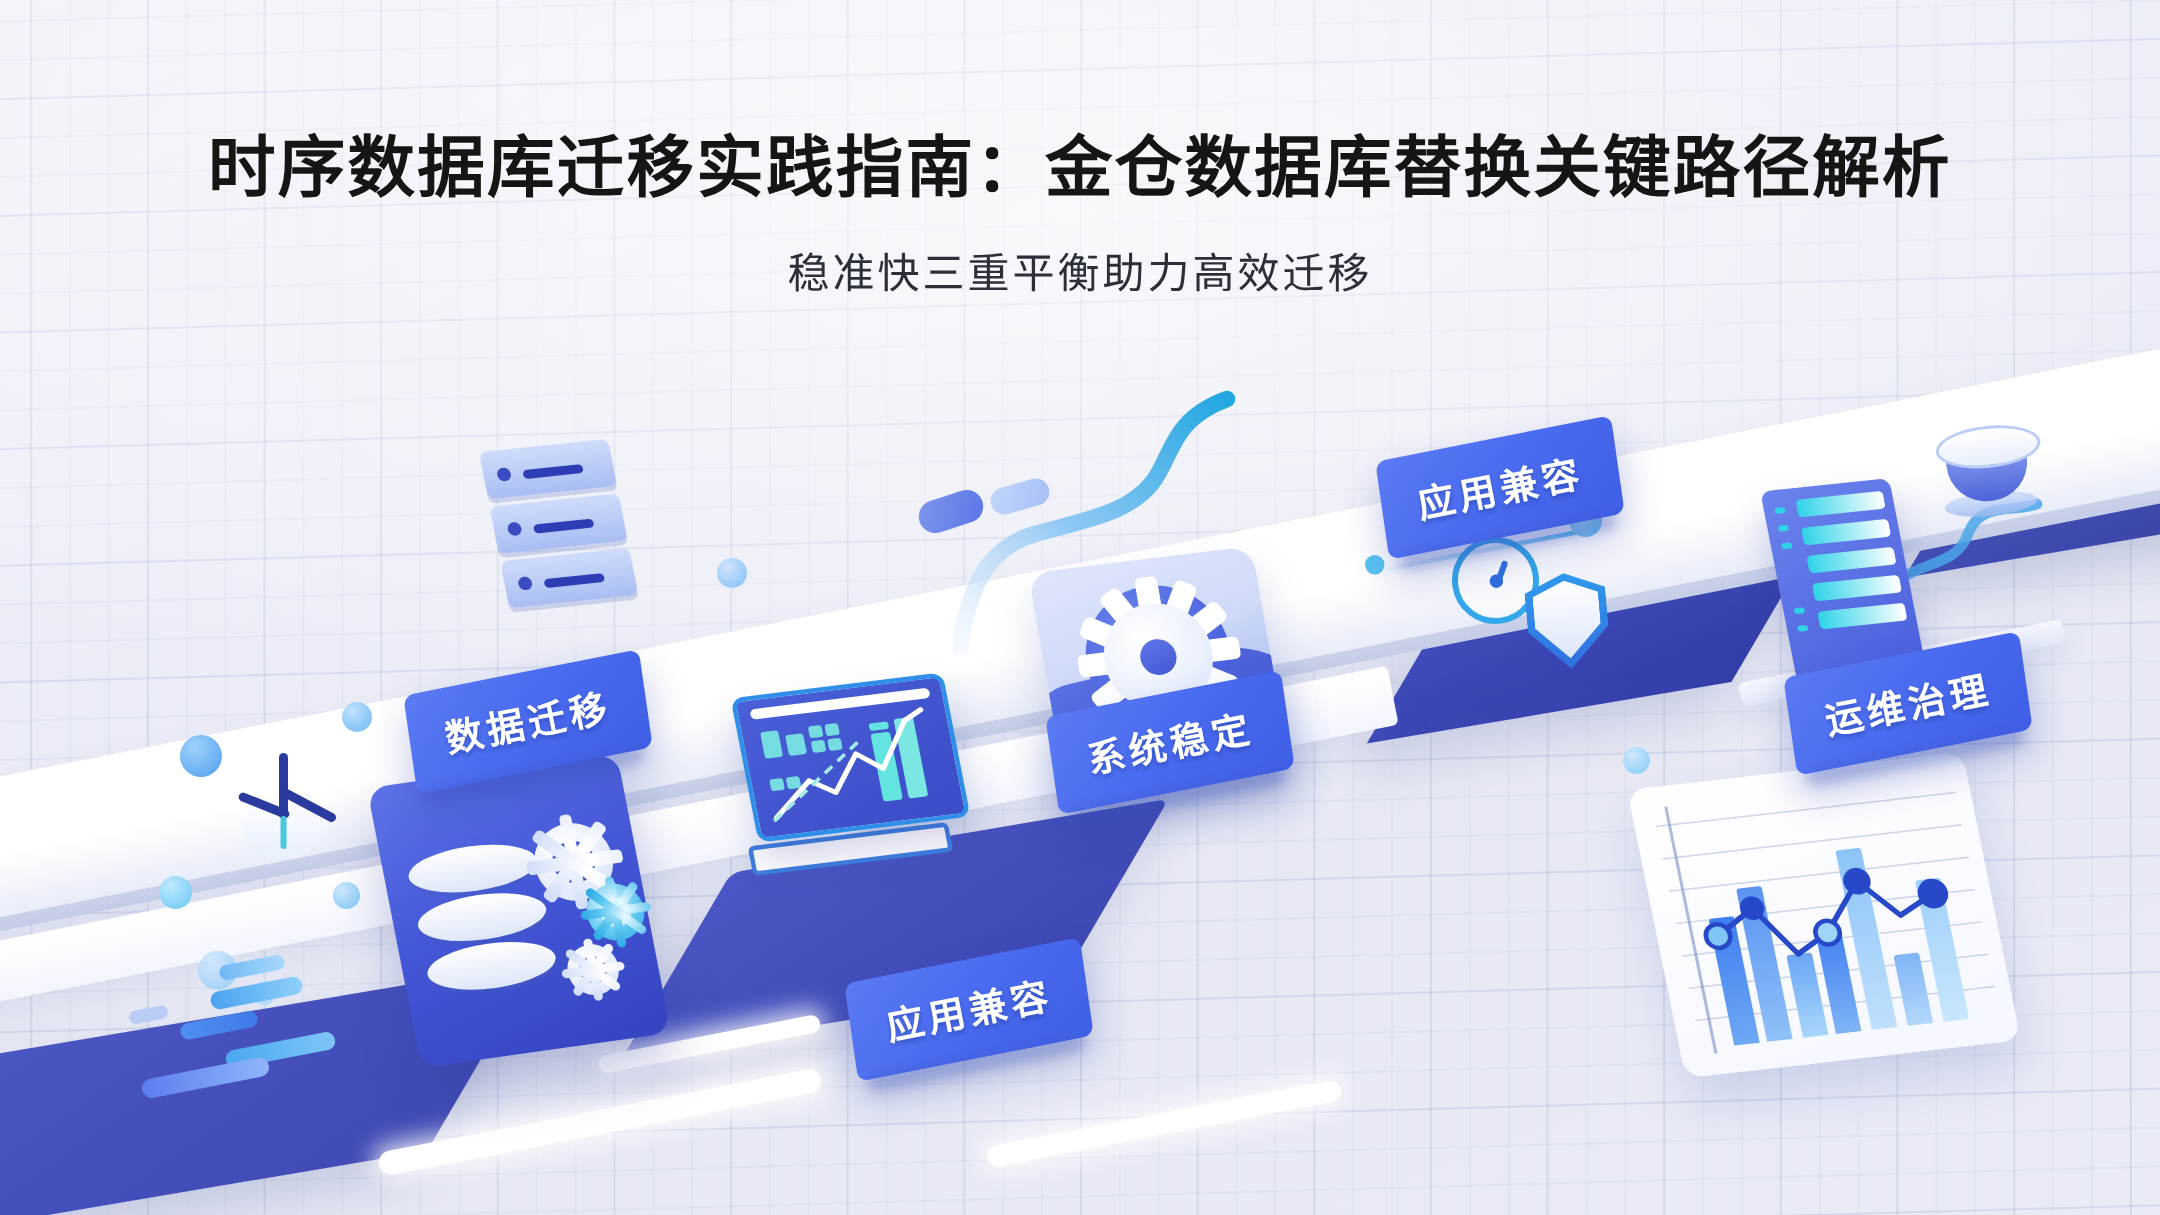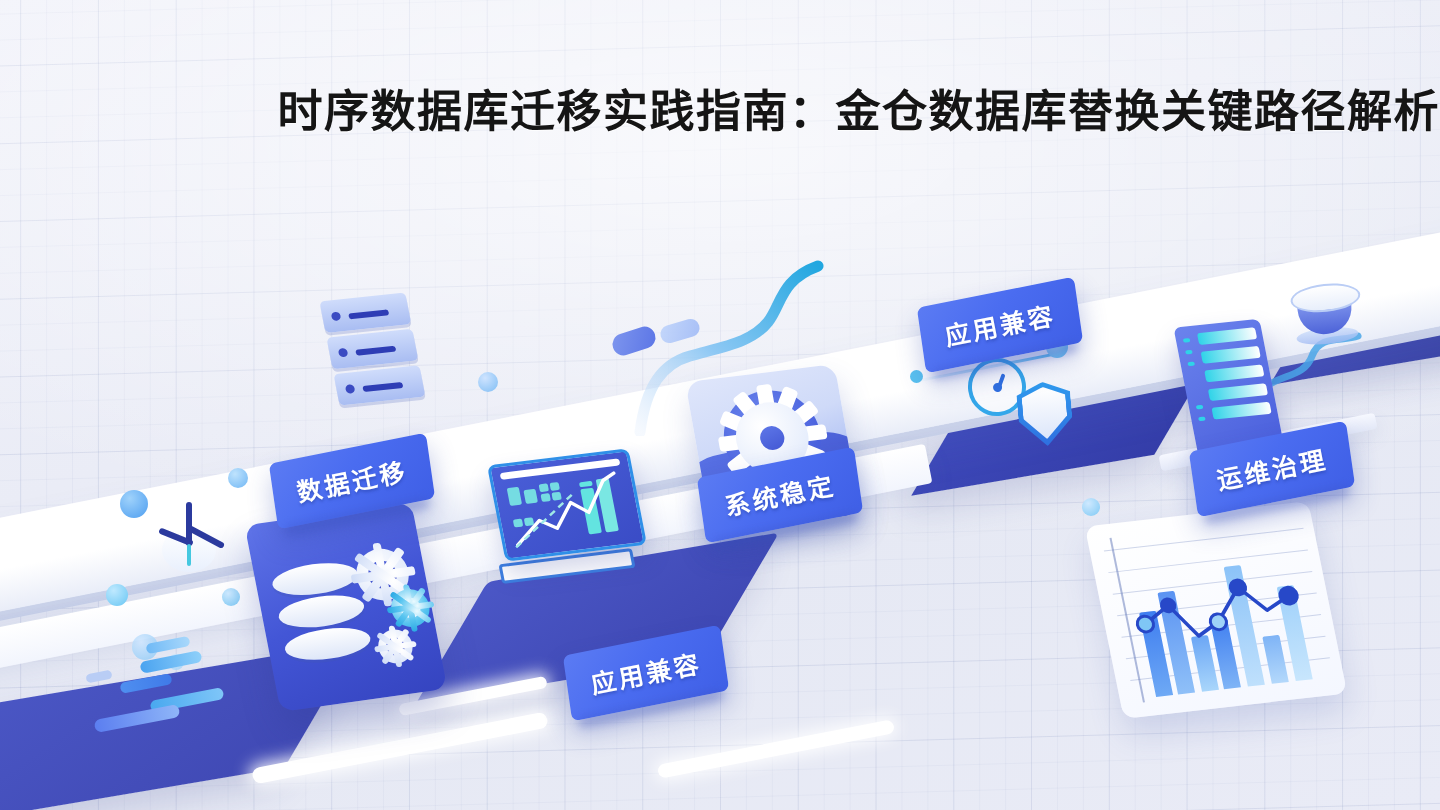--- a/index.html
+++ b/index.html
@@ -29,21 +29,21 @@
       linear-gradient(to right, rgba(130,145,190,.07) 1px, transparent 1px),
       linear-gradient(to bottom, rgba(130,145,190,.07) 1px, transparent 1px);
     background-size:24px 24px;
   }
   .vignette{
     position:absolute;inset:0;pointer-events:none;
     background:radial-gradient(120% 85% at 50% 18%, rgba(255,255,255,.65) 0%, rgba(255,255,255,0) 60%);
   }
 
   
-  .headings{position:absolute;left:0;right:0;top:86px;text-align:right;z-index:60;}
+  .headings{position:absolute;left:0;right:0;top:86px;text-align:center;z-index:60;}
   .title{
     font-size:45px;font-weight:700;color:#151515;letter-spacing:1.5px;
     line-height:1.15;white-space:nowrap;
     text-shadow:0 1px 0 rgba(255,255,255,.7);
   }
   .subtitle{
     margin-top:22px;font-size:28px;font-weight:500;color:#2b2f38;letter-spacing:2px;
   }
 
   
@@ -335,20 +335,21 @@
 <body>
 
 <div id="stage">
 
   <div class="grid"></div>
   <div class="grid fine"></div>
   <div class="vignette"></div>
 
   <div class="headings">
     <div class="title">时序数据库迁移实践指南：金仓数据库替换关键路径解析</div>
+    <div class="subtitle">稳准快三重平衡助力高效迁移</div>
   </div>
 
   <div class="slab s4"></div>
   <div class="road thin"></div>
   <div class="slab s3"></div>
   <div class="road edge"></div>
   <div class="road"></div>
   <div class="road lower"></div>
   <div class="slab s2"></div>
   <div class="slab s1"></div>

